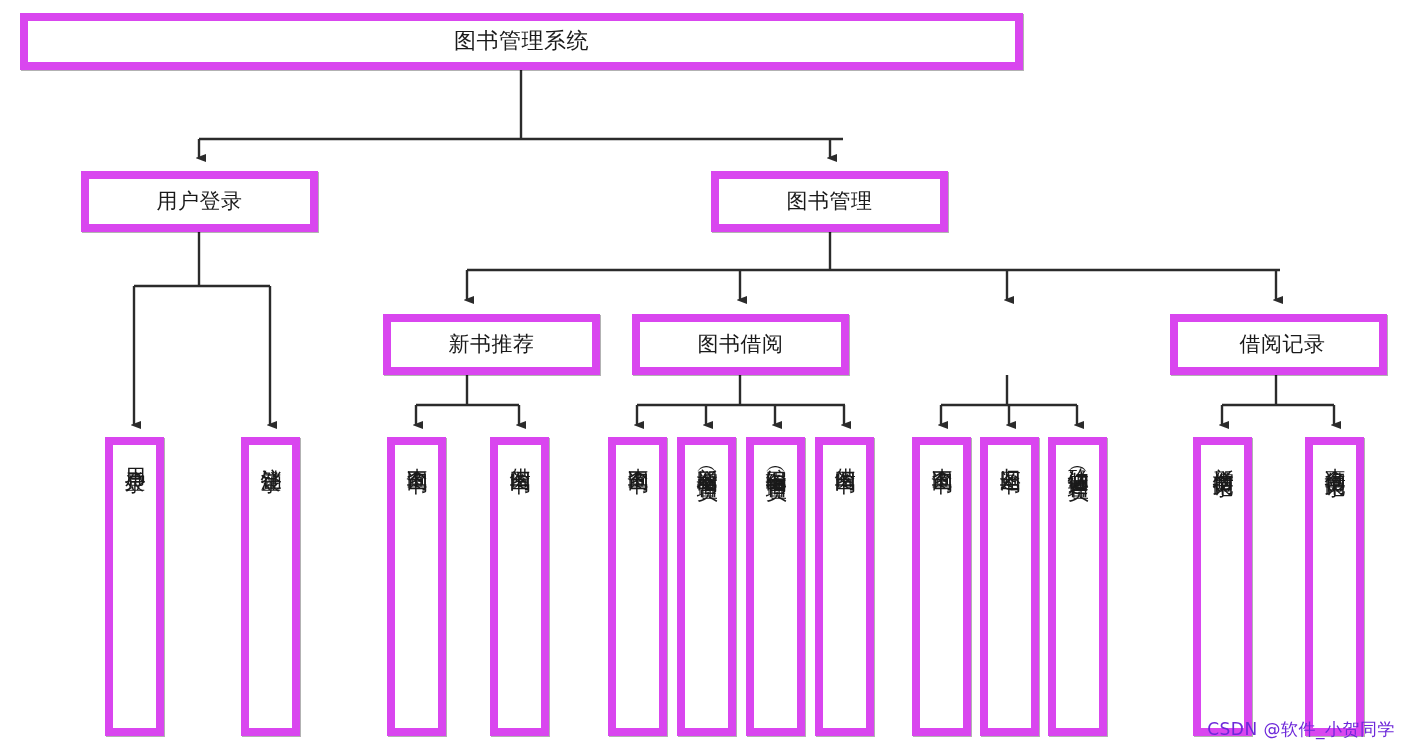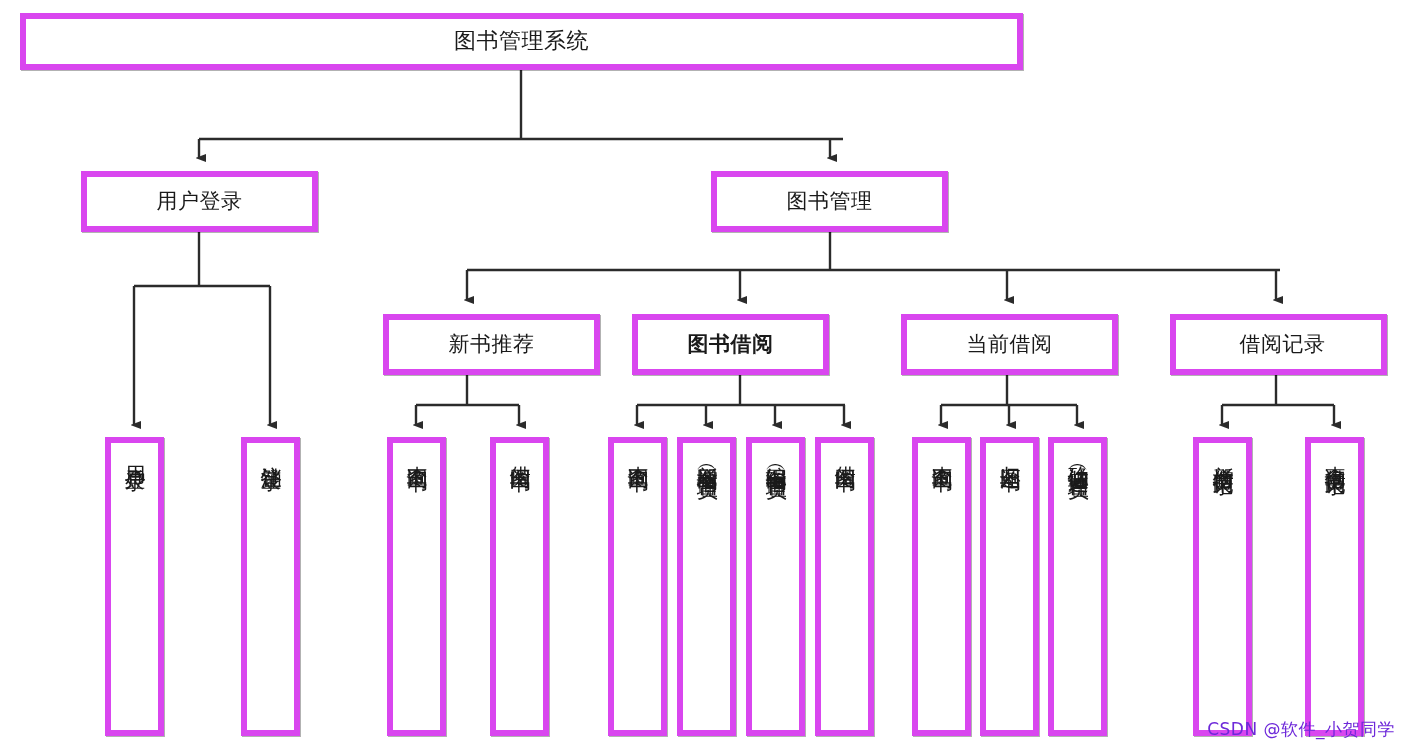--- a/index.html
+++ b/index.html
@@ -17,21 +17,21 @@
   }
   svg#edges{
     position:absolute;left:0;top:0;
     width:1405px;height:747px;
     pointer-events:none;
   }
   .node{
     position:absolute;
     box-sizing:border-box;
     background:#ffffff;
-    border:6px solid #d946ef;
+    border:8px solid #d946ef;
     display:flex;
     align-items:center;
     justify-content:center;
     color:#1a1a1a;
     box-shadow:1px 1px 0 rgba(0,0,0,0.30);
   }
   .node .label{
     display:block;
     text-align:center;
     line-height:1.22;
@@ -130,25 +130,22 @@
   <div class="node h" style="left:81px;top:171px;width:237px;height:61px;">
     <span class="label">用户登录</span>
   </div>
   <div class="node h" style="left:711px;top:171px;width:237px;height:61px;">
     <span class="label">图书管理</span>
   </div>
 
   <div class="node h" style="left:361px;top:314px;width:217px;height:61px;margin-left:22px;">
     <span class="label">新书推荐</span>
   </div>
-  <div class="node h" style="left:632px;top:314px;width:197px;height:61px;font-weight:bold;">
+  <div class="node h" style="left:632px;top:314px;width:217px;height:61px;">
     <span class="label">图书借阅</span>
-  </div>
-  <div class="node h" style="left:901px;top:314px;width:217px;height:61px;">
-    <span class="label">当前借阅</span>
   </div>
   <div class="node h" style="left:1170px;top:314px;width:217px;height:61px;padding-left:8px;">
     <span class="label">借阅记录</span>
   </div>
 
   <div class="node v" style="left:105px;top:437px;width:59px;height:299px;">
     <span class="label">用户登录</span>
   </div>
   <div class="node v" style="left:241px;top:437px;width:59px;height:299px;">
     <span class="label">注销登录</span>

